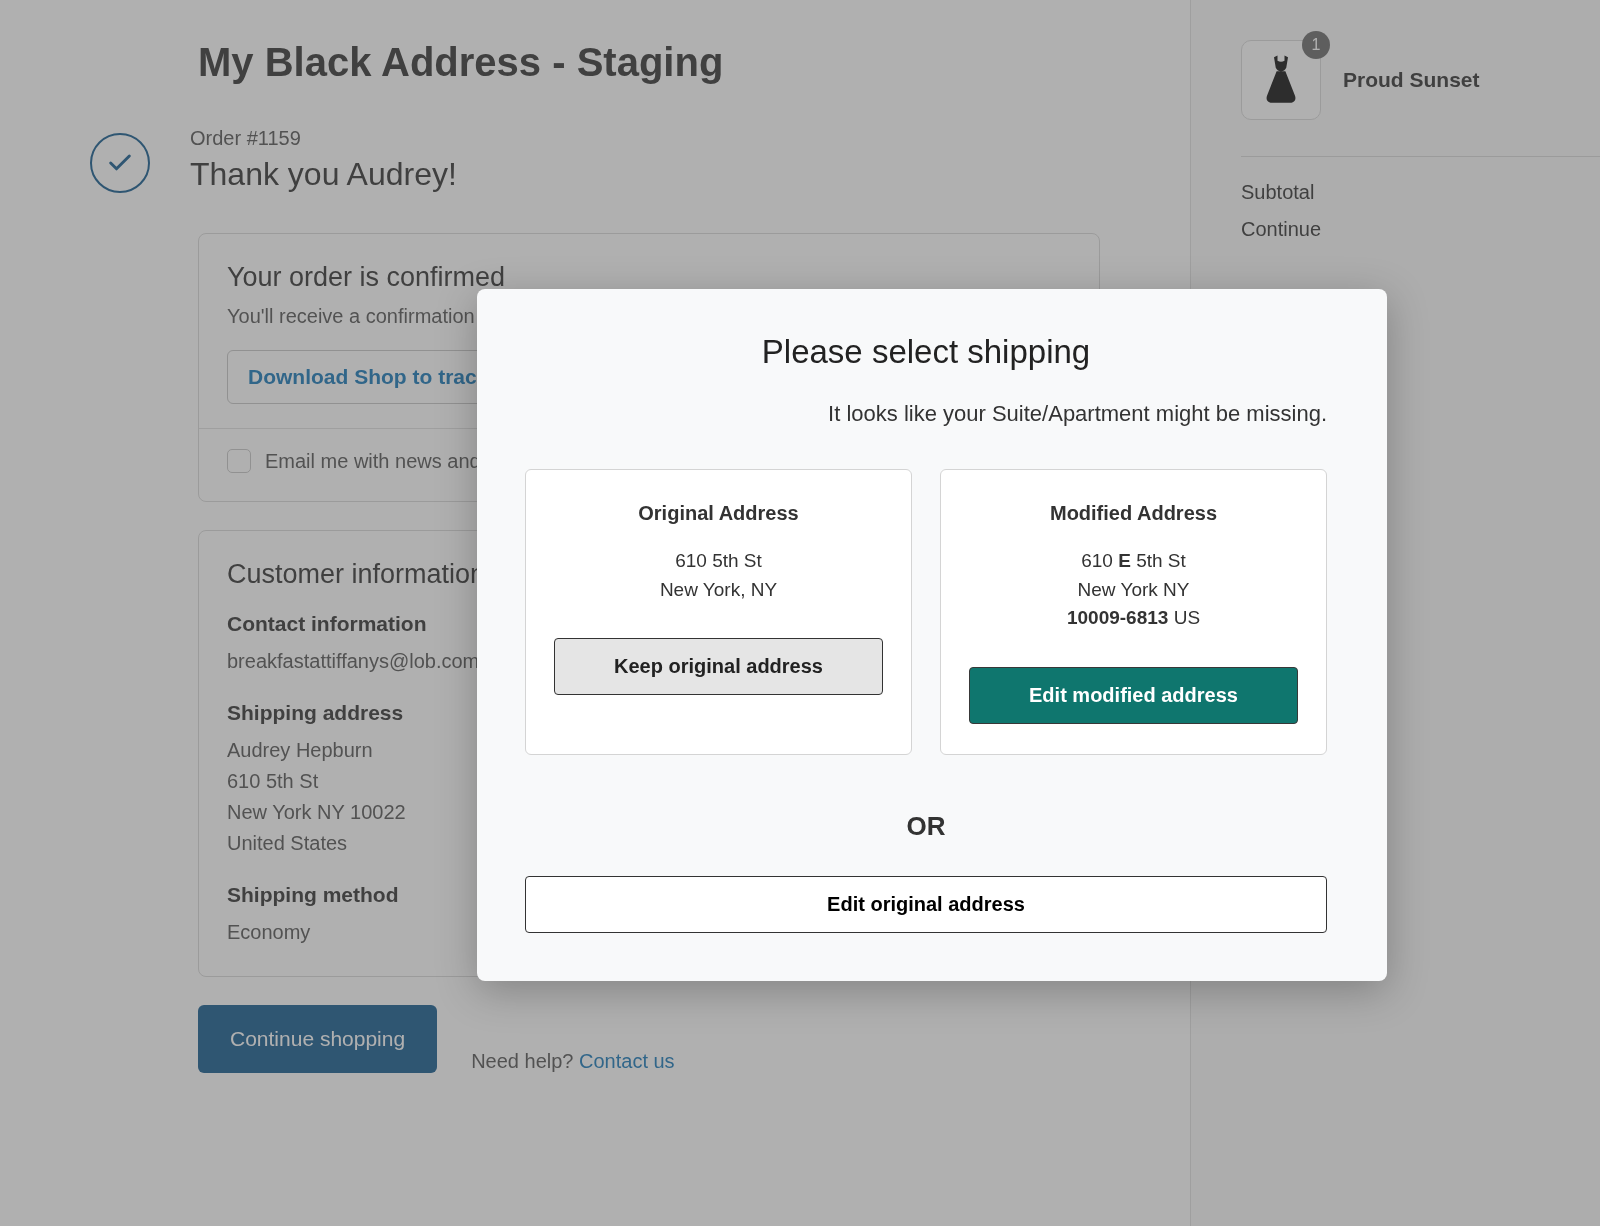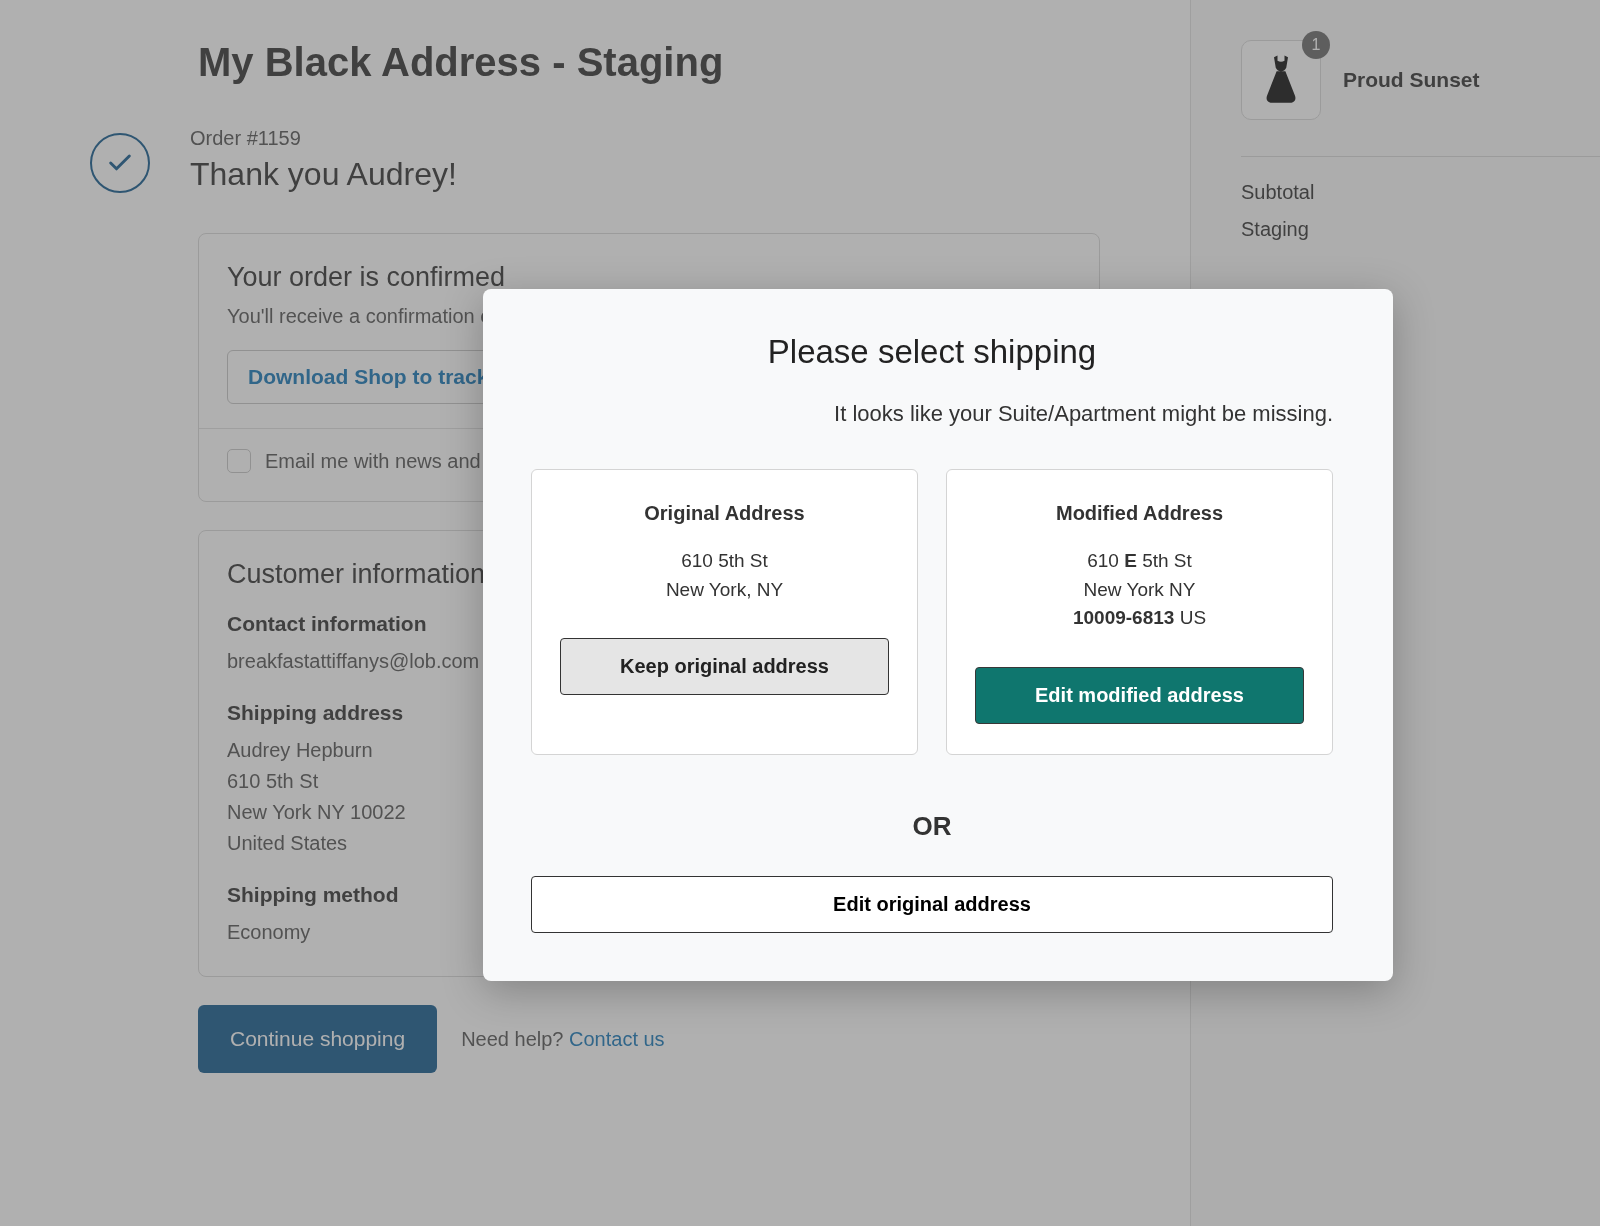--- a/index.html
+++ b/index.html
@@ -82,21 +82,21 @@
   width: 24px; height: 24px;
   border: 1.5px solid #c7c7c7;
   border-radius: 5px;
   background: #fff;
 }
 .checkbox-label { font-size: 20px; color: #555; }
 .cust-info h2 { font-size: 27px; font-weight: 500; margin-bottom: 22px; }
 .cust-info h3 { font-size: 21px; font-weight: 600; margin-bottom: 10px; margin-top: 24px; color: #333; }
 .cust-info h3:first-of-type { margin-top: 0; }
 .cust-info .val { font-size: 20px; color: #555; line-height: 1.55; }
-.bottom-row { display: flex; align-items: center; gap: 24px; margin-top: 10px; }
+.bottom-row { display: flex; align-items: flex-end; gap: 34px; margin-top: 10px; }
 .continue-btn {
   background: #145b8f;
   color: #fff;
   border: none;
   border-radius: 6px;
   padding: 22px 32px;
   font-size: 21px;
   font-weight: 500;
   cursor: pointer;
 }
@@ -136,21 +136,21 @@
   justify-content: center;
 }
 .modal {
   width: 910px;
   background: #f8f9fa;
   border-radius: 8px;
   box-shadow: 0 10px 40px rgba(0,0,0,0.25);
   padding: 44px 60px 48px 48px;
   position: relative;
   top: 22px;
-  left: 138px;
+  left: 132px;
 }
 .modal-title { font-size: 33px; font-weight: 500; text-align: center; margin-bottom: 30px; color: #222; }
 .modal-sub { font-size: 22px; text-align: right; color: #333; margin-bottom: 42px; }
 .addr-cards { display: flex; gap: 28px; justify-content: center; margin-bottom: 56px; }
 .addr-card {
   flex: 1;
   background: #fff;
   border: 1px solid #d4d4d4;
   border-radius: 6px;
   padding: 32px 28px 30px 28px;
@@ -241,21 +241,21 @@
       <div class="product-img">
         <svg viewBox="0 0 64 64">
           <path d="M24 6 L28 4 L28 10 Q32 12 36 10 L36 4 L40 6 L38 18 Q36 22 32 22 Q28 22 26 18 Z M27 22 L37 22 L48 50 Q50 56 44 58 L20 58 Q14 56 16 50 Z" fill="#111"></path>
         </svg>
         <div class="qty-badge">1</div>
       </div>
       <div class="product-name">Proud Sunset</div>
     </div>
     <div class="totals-divider"></div>
     <div class="total-row">Subtotal</div>
-    <div class="total-row">Staging</div>
+    <div class="total-row">Continue</div>
   </div>
 </div>
 
 <div class="overlay">
   <div class="modal">
     <div class="modal-title">Please select shipping</div>
     <div class="modal-sub">It looks like your Suite/Apartment might be missing.</div>
 
     <div class="addr-cards">
       <div class="addr-card">

